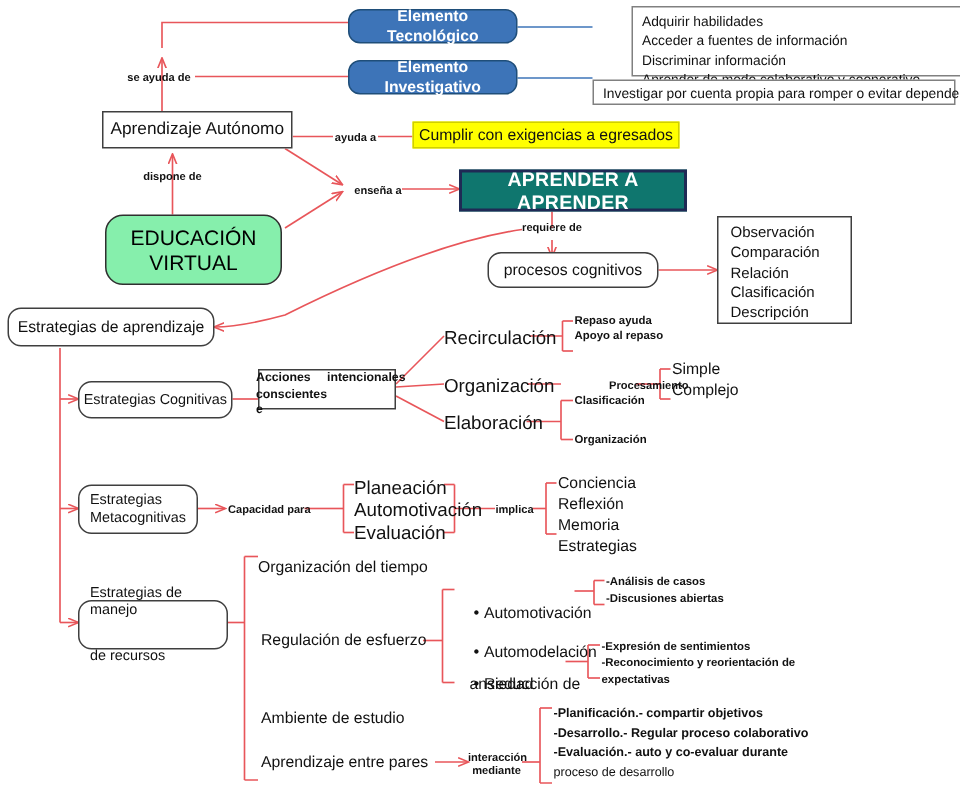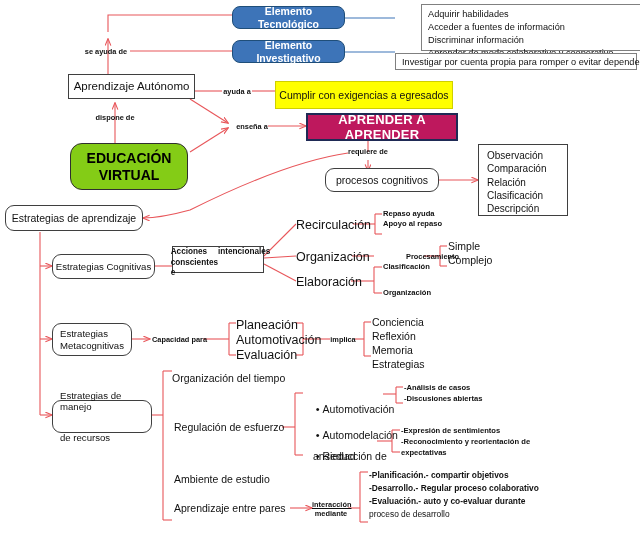--- a/index.html
+++ b/index.html
@@ -49,40 +49,40 @@
     border: 1.5px solid #1f4e79;
     border-radius: 8px;
     background: #3d74b8;
     color: #ffffff;
     font-weight: bold;
     font-size: 10.5px;
   }
   
   .purple {
     border: 2px solid #1f2a55;
-    background: #be185d;
+    background: #0f766e;
     color: #ffffff;
     font-weight: bold;
     font-size: 13px;
     letter-spacing: .2px;
   }
   
   .yellow {
     border: 1px solid #cfcf00;
     background: #ffff00;
     color: #111111;
     font-size: 10.5px;
   }
   
   .aqua {
     border: 1.5px solid #2f2f2f;
     border-radius: 12px;
-    background: #84cc16;
+    background: #86efac;
     color: #000000;
-    font-weight: bold;
+    font-weight: normal;
     font-size: 14px;
   }
   
   .listbox {
     border: 1px solid #808080;
     background: #ffffff;
     color: #111111;
     display: block;
     text-align: left;
     font-size: 9.2px;
@@ -246,21 +246,21 @@
     <div class="li">Adquirir habilidades</div>
     <div class="li">Acceder a fuentes de información</div>
     <div class="li">Discriminar información</div>
     <div class="li">Aprender de modo colaborativo y cooperativo</div>
   </div>
 
   <div class="node listbox" style="left:395px; top:53px; width:242px; height:17px; padding-top:2px;">
     <div class="li">Investigar por cuenta propia para romper o evitar dependencias</div>
   </div>
 
-  <div class="node yellow" style="left:275px; top:81px; width:178px; height:28px;text-align:right;">
+  <div class="node yellow" style="left:275px; top:81px; width:178px; height:18px;text-align:right;">
     <span>Cumplir con exigencias a egresados</span>
   </div>
 
   <div class="node purple" style="left:306px; top:113px; width:152px; height:28px;">
     <span>APRENDER A APRENDER</span>
   </div>
 
   <div class="node aqua" style="left:70px; top:143px; width:118px; height:47px; flex-direction:column; justify-content:center;">
     <span>EDUCACIÓN</span>
     <span>VIRTUAL</span>
@@ -302,21 +302,21 @@
   </div>
 
   <div class="lbl" style="left:82px; top:47px; width:48px;">se ayuda de</div>
   <div class="lbl" style="left:222px; top:87px; width:30px;">ayuda a</div>
   <div class="lbl" style="left:91px; top:113px; width:48px;">dispone de</div>
   <div class="lbl" style="left:235px; top:122px; width:34px;">enseña a</div>
   <div class="lbl" style="left:344px; top:147px; width:48px;">requiere de</div>
   <div class="lbl" style="left:152px; top:335px; width:52px;">Capacidad para</div>
   <div class="lbl" style="left:330px; top:335px; width:26px;">implica</div>
   <div class="lbl" style="left:374px; top:252px; width:52px;padding-left:32px;">Procesamiento</div>
-  <div class="lbl" style="left:312px; top:500px; width:38px;text-decoration:underline;">interacción</div>
+  <div class="lbl" style="left:312px; top:500px; width:38px;">interacción</div>
   <div class="lbl" style="left:312px; top:509px; width:38px;">mediante</div>
 
   <div class="text t13" style="left:296px; top:217px;">Recirculación</div>
   <div class="text t13" style="left:296px; top:249px;">Organización</div>
   <div class="text t13" style="left:296px; top:274px;">Elaboración</div>
 
   <div class="text t8" style="left:383px; top:209px;">Repaso ayuda</div>
   <div class="text t8" style="left:383px; top:219px;">Apoyo al repaso</div>
 
   <div class="text t11" style="left:448px; top:240px;">Simple</div>

